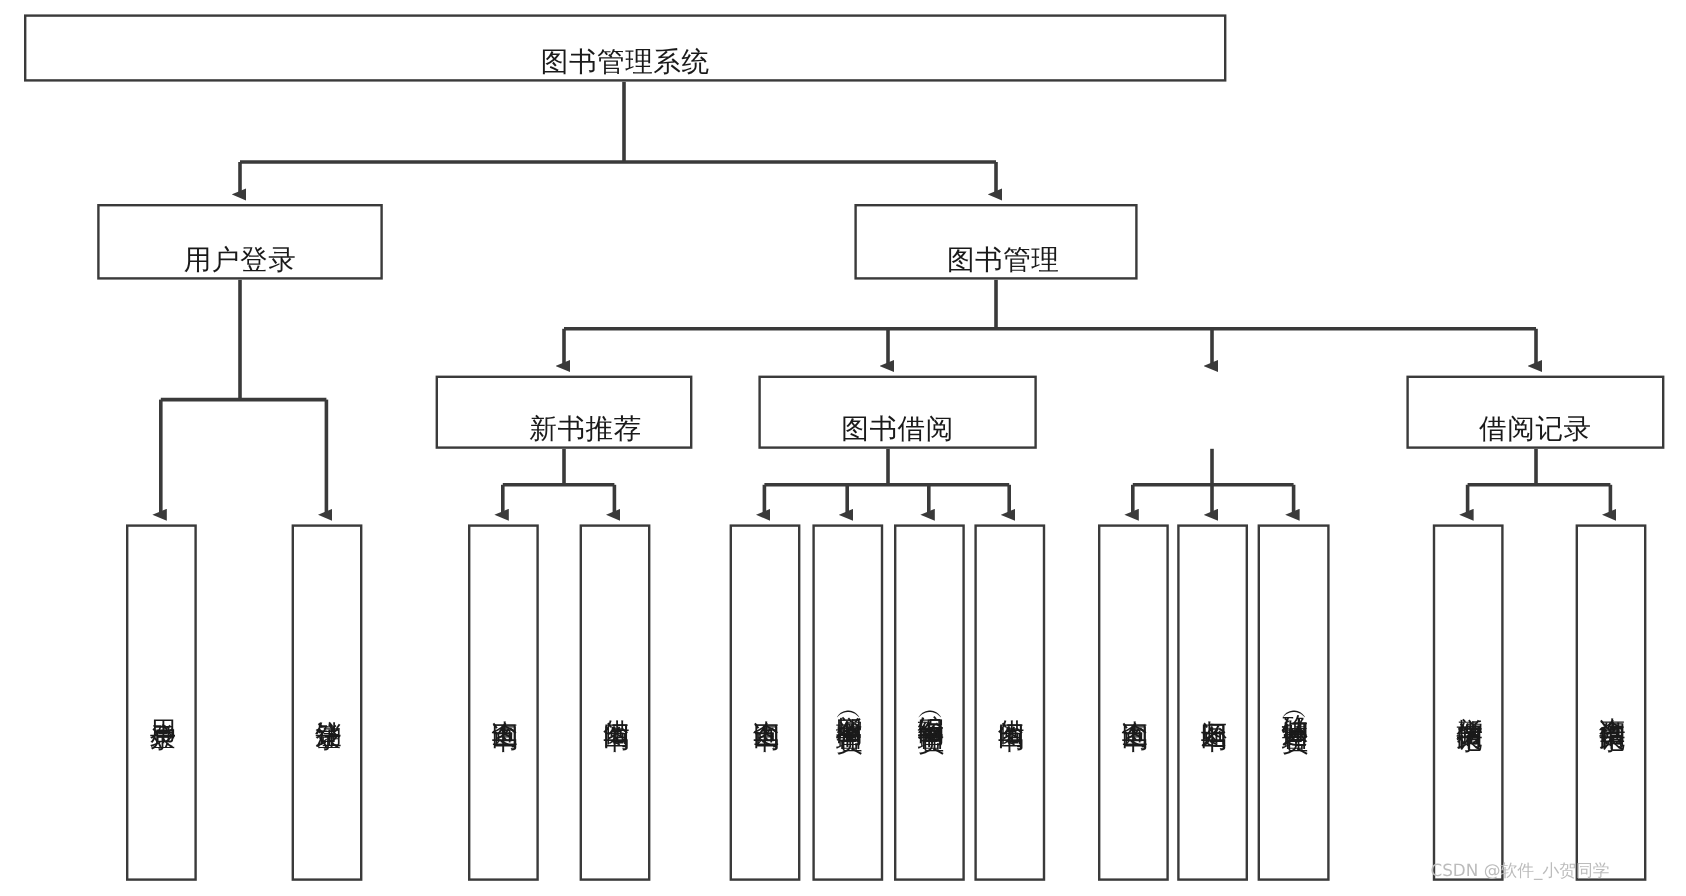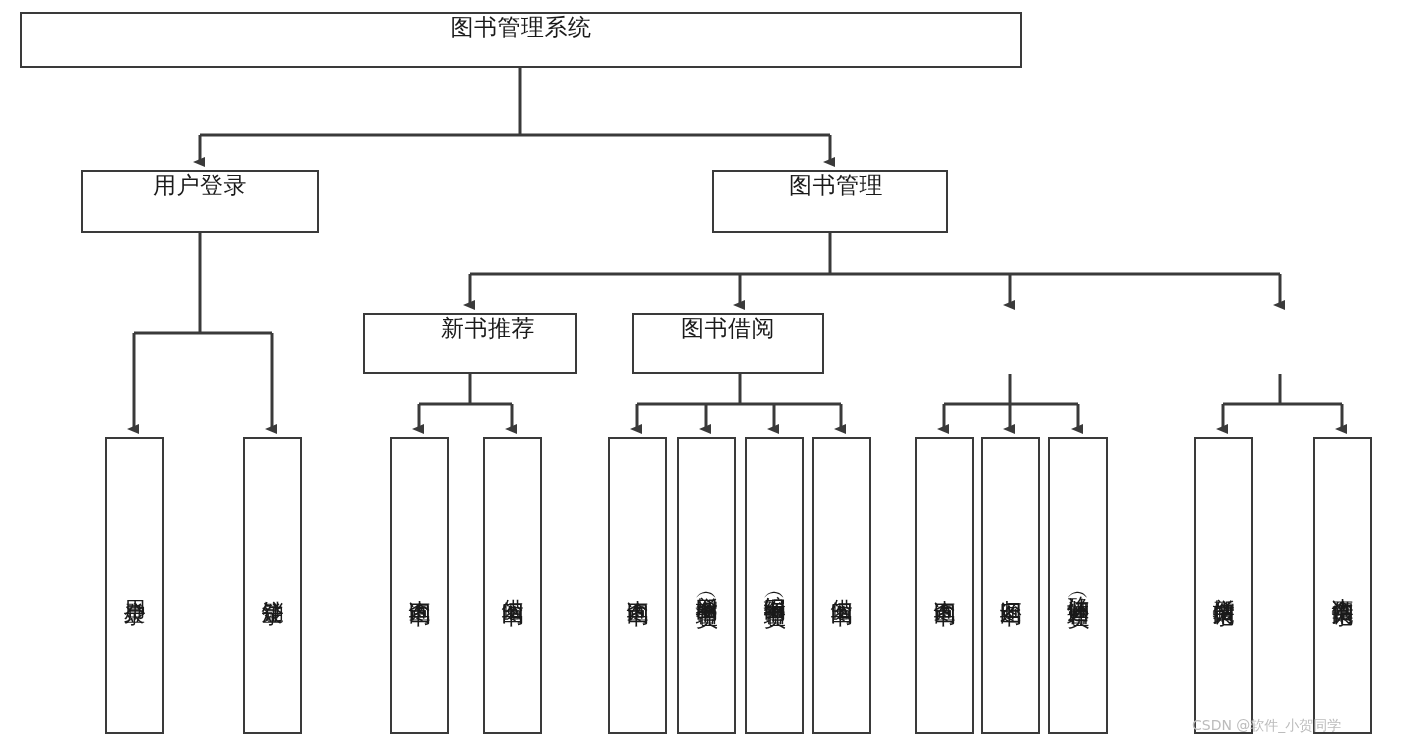--- a/index.html
+++ b/index.html
@@ -25,21 +25,21 @@
     width: 1405px;
     height: 747px;
     pointer-events: none;
   }
   .node {
     position: absolute;
     box-sizing: border-box;
     background: #ffffff;
     border: 2px solid #3a3a3a;
     display: flex;
-    align-items: flex-start;
+    align-items: flex-end;
     justify-content: center;
     color: #1a1a1a;
     z-index: 2;
   }
   .node-label {
     display: block;
     line-height: 1.18;
     letter-spacing: 0.02em;
     white-space: nowrap;
   }
@@ -135,22 +135,25 @@
   <div class="node horiz" style="left:81px; top:170px; width:238px; height:63px;">
     <span class="node-label">用户登录</span>
   </div>
   <div class="node horiz" style="left:712px; top:170px; width:236px; height:63px;padding-left:12px;">
     <span class="node-label">图书管理</span>
   </div>
 
   <div class="node horiz" style="left:363px; top:313px; width:214px; height:61px;padding-left:36px;">
     <span class="node-label">新书推荐</span>
   </div>
-  <div class="node horiz" style="left:632px; top:313px; width:192px; height:61px;">
+  <div class="node horiz" style="left:632px; top:313px; width:232px; height:61px;">
     <span class="node-label">图书借阅</span>
+  </div>
+  <div class="node horiz" style="left:1172px; top:313px; width:215px; height:61px;">
+    <span class="node-label">借阅记录</span>
   </div>
 
   <div class="node vert" style="left:105px; top:437px; width:59px; height:297px;">
     <span class="node-label">用户登录</span>
   </div>
   <div class="node vert" style="left:243px; top:437px; width:59px; height:297px;">
     <span class="node-label">注销登录</span>
   </div>
 
   <div class="node vert" style="left:390px; top:437px; width:59px; height:297px;">

